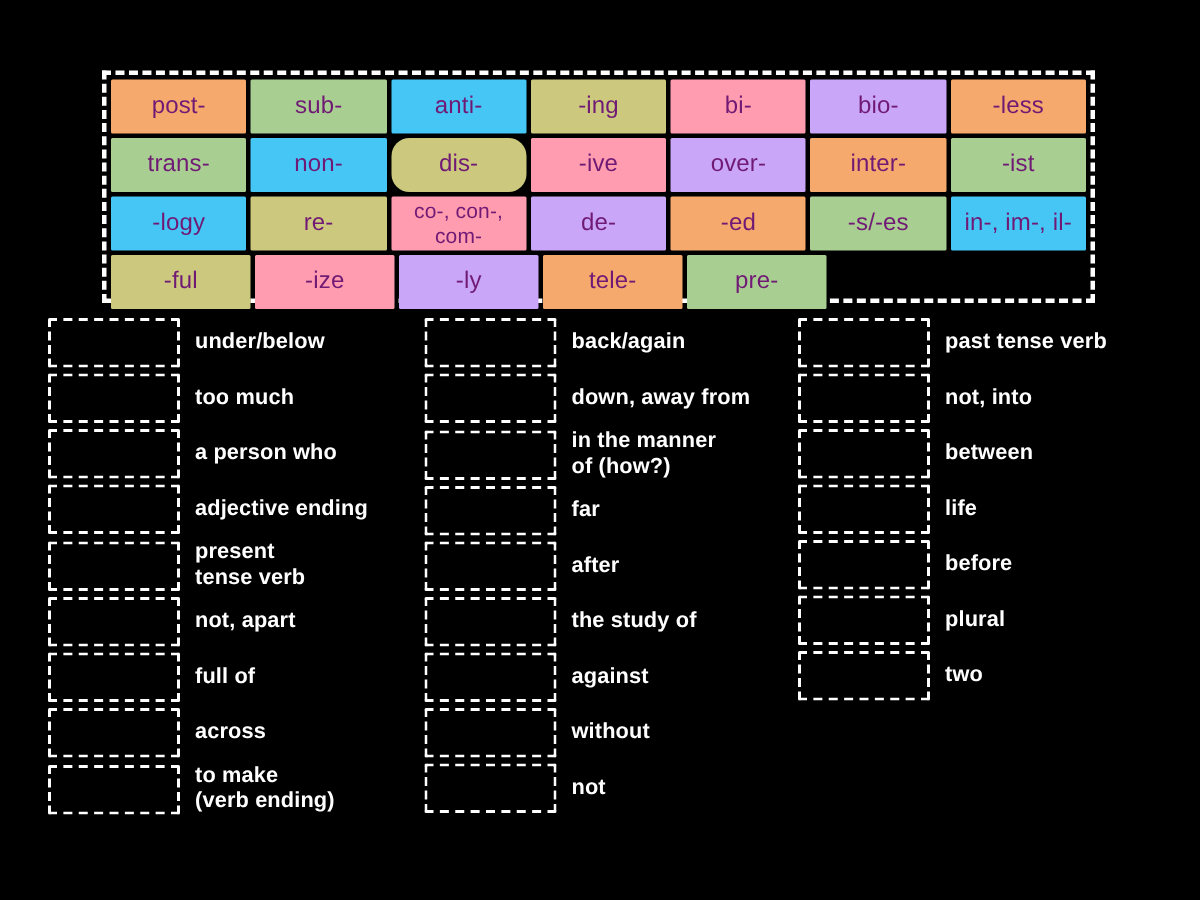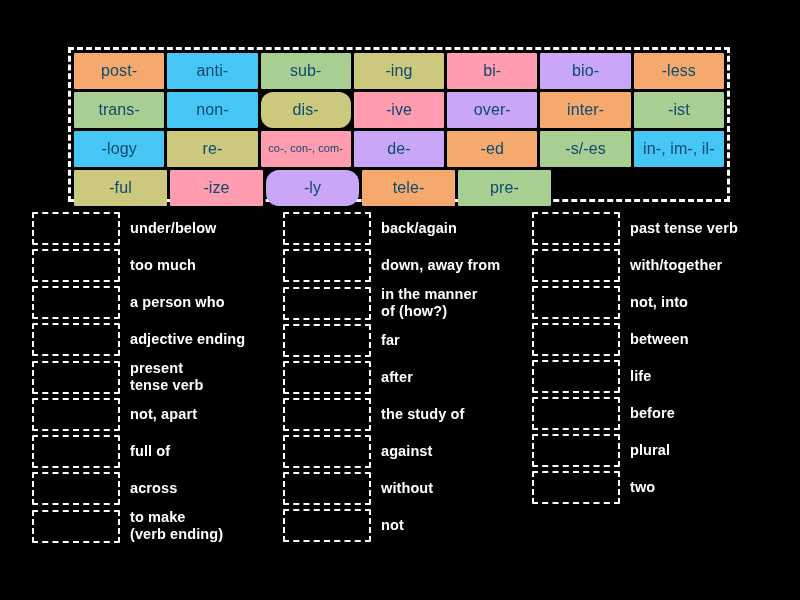--- a/index.html
+++ b/index.html
@@ -41,32 +41,32 @@
   }
   .tile-row:last-child { margin-bottom: 0; }
 
   .tile {
     width: 93px;
     margin-right: 3px;
     display: flex;
     align-items: center;
     justify-content: center;
     text-align: center;
-    color: #0c4a6e;
+    color: #701a75;
     font-size: 16px;
     font-weight: 400;
     line-height: 1.15;
     letter-spacing: .1px;
     box-sizing: border-box;
     border-radius: 1px;
     user-select: none;
   }
   .tile:last-child { margin-right: 0; }
   .tile.two-line {
-    font-size: 11px;
+    font-size: 14px;
     line-height: 1.2;
   }
 
   
   .answer-col {
     position: absolute;
     top: 212px;
   }
   #answer-col-1 { left: 32px;  width: 248px; }
   #answer-col-2 { left: 283px; width: 248px; }
@@ -99,22 +99,22 @@
   }
 </style>
 </head>
 <body>
 
 <div id="stage">
 
   <div id="tile-bank">
       <div class="tile-row">
         <div class="tile" style="background: rgb(245, 169, 108);">post-</div>
+        <div class="tile" style="background: rgb(169, 206, 146);">sub-</div>
         <div class="tile" style="background: rgb(69, 198, 245);">anti-</div>
-        <div class="tile" style="background: rgb(169, 206, 146);">sub-</div>
         <div class="tile" style="background: rgb(204, 200, 126);">-ing</div>
         <div class="tile" style="background: rgb(255, 156, 175);">bi-</div>
         <div class="tile" style="background: rgb(201, 166, 247);">bio-</div>
         <div class="tile" style="background: rgb(245, 169, 108);">-less</div>
       </div>
       <div class="tile-row">
         <div class="tile" style="background: rgb(169, 206, 146);">trans-</div>
         <div class="tile" style="background: rgb(69, 198, 245);">non-</div>
         <div class="tile" style="background: rgb(204, 200, 126); border-radius: 12px;">dis-</div>
         <div class="tile" style="background: rgb(255, 156, 175);">-ive</div>
@@ -128,21 +128,21 @@
         <div class="tile two-line" style="background: rgb(255, 156, 175);">co-, con-,
 com-</div>
         <div class="tile" style="background: rgb(201, 166, 247);">de-</div>
         <div class="tile" style="background: rgb(245, 169, 108);">-ed</div>
         <div class="tile" style="background: rgb(169, 206, 146);">-s/-es</div>
         <div class="tile" style="background: rgb(69, 198, 245);">in-, im-, il-</div>
       </div>
       <div class="tile-row">
         <div class="tile" style="background: rgb(204, 200, 126);">-ful</div>
         <div class="tile" style="background: rgb(255, 156, 175);">-ize</div>
-        <div class="tile" style="background: rgb(201, 166, 247); border-radius: 13px;">-ly</div>
+        <div class="tile" style="background: rgb(201, 166, 247);">-ly</div>
         <div class="tile" style="background: rgb(245, 169, 108);">tele-</div>
         <div class="tile" style="background: rgb(169, 206, 146);">pre-</div>
       </div>
     </div>
 
   <div class="answer-col" id="answer-col-1">
       <div class="answer-row">
         <div class="drop-slot"></div>
         <div class="answer-label">under/below</div>
       </div>
@@ -220,24 +220,20 @@
         <div class="answer-label">not</div>
       </div>
     </div>
   <div class="answer-col" id="answer-col-3">
       <div class="answer-row">
         <div class="drop-slot"></div>
         <div class="answer-label">past tense verb</div>
       </div>
       <div class="answer-row">
         <div class="drop-slot"></div>
-        <div class="answer-label">with/together</div>
-      </div>
-      <div class="answer-row">
-        <div class="drop-slot"></div>
         <div class="answer-label">not, into</div>
       </div>
       <div class="answer-row">
         <div class="drop-slot"></div>
         <div class="answer-label">between</div>
       </div>
       <div class="answer-row">
         <div class="drop-slot"></div>
         <div class="answer-label">life</div>
       </div>

